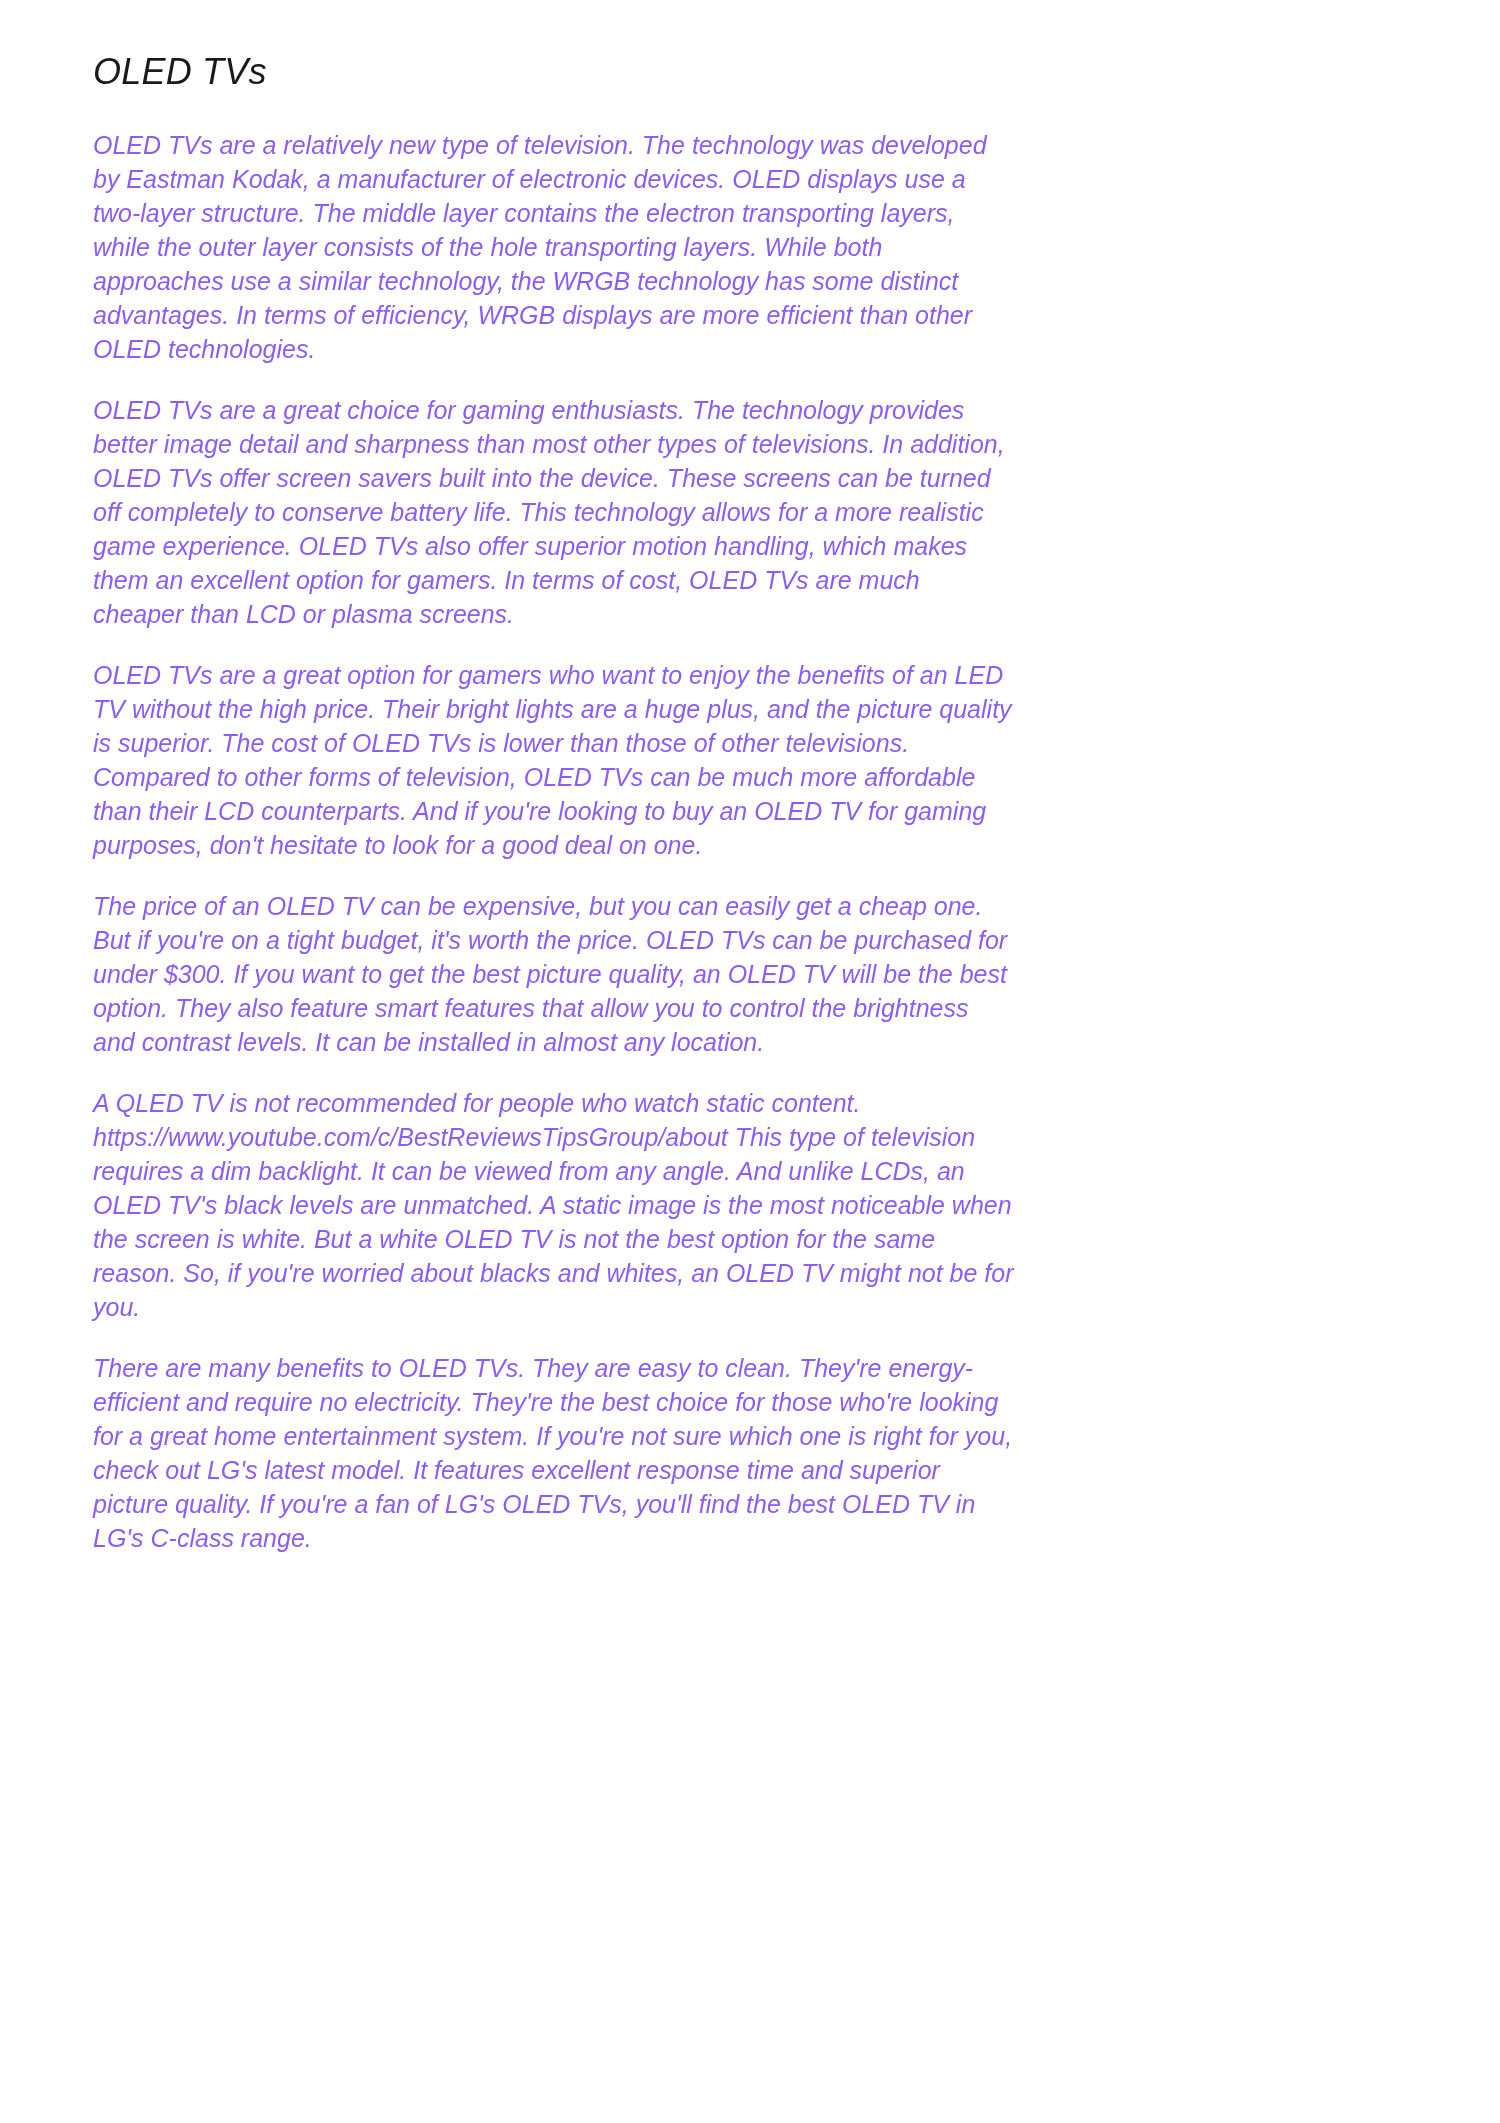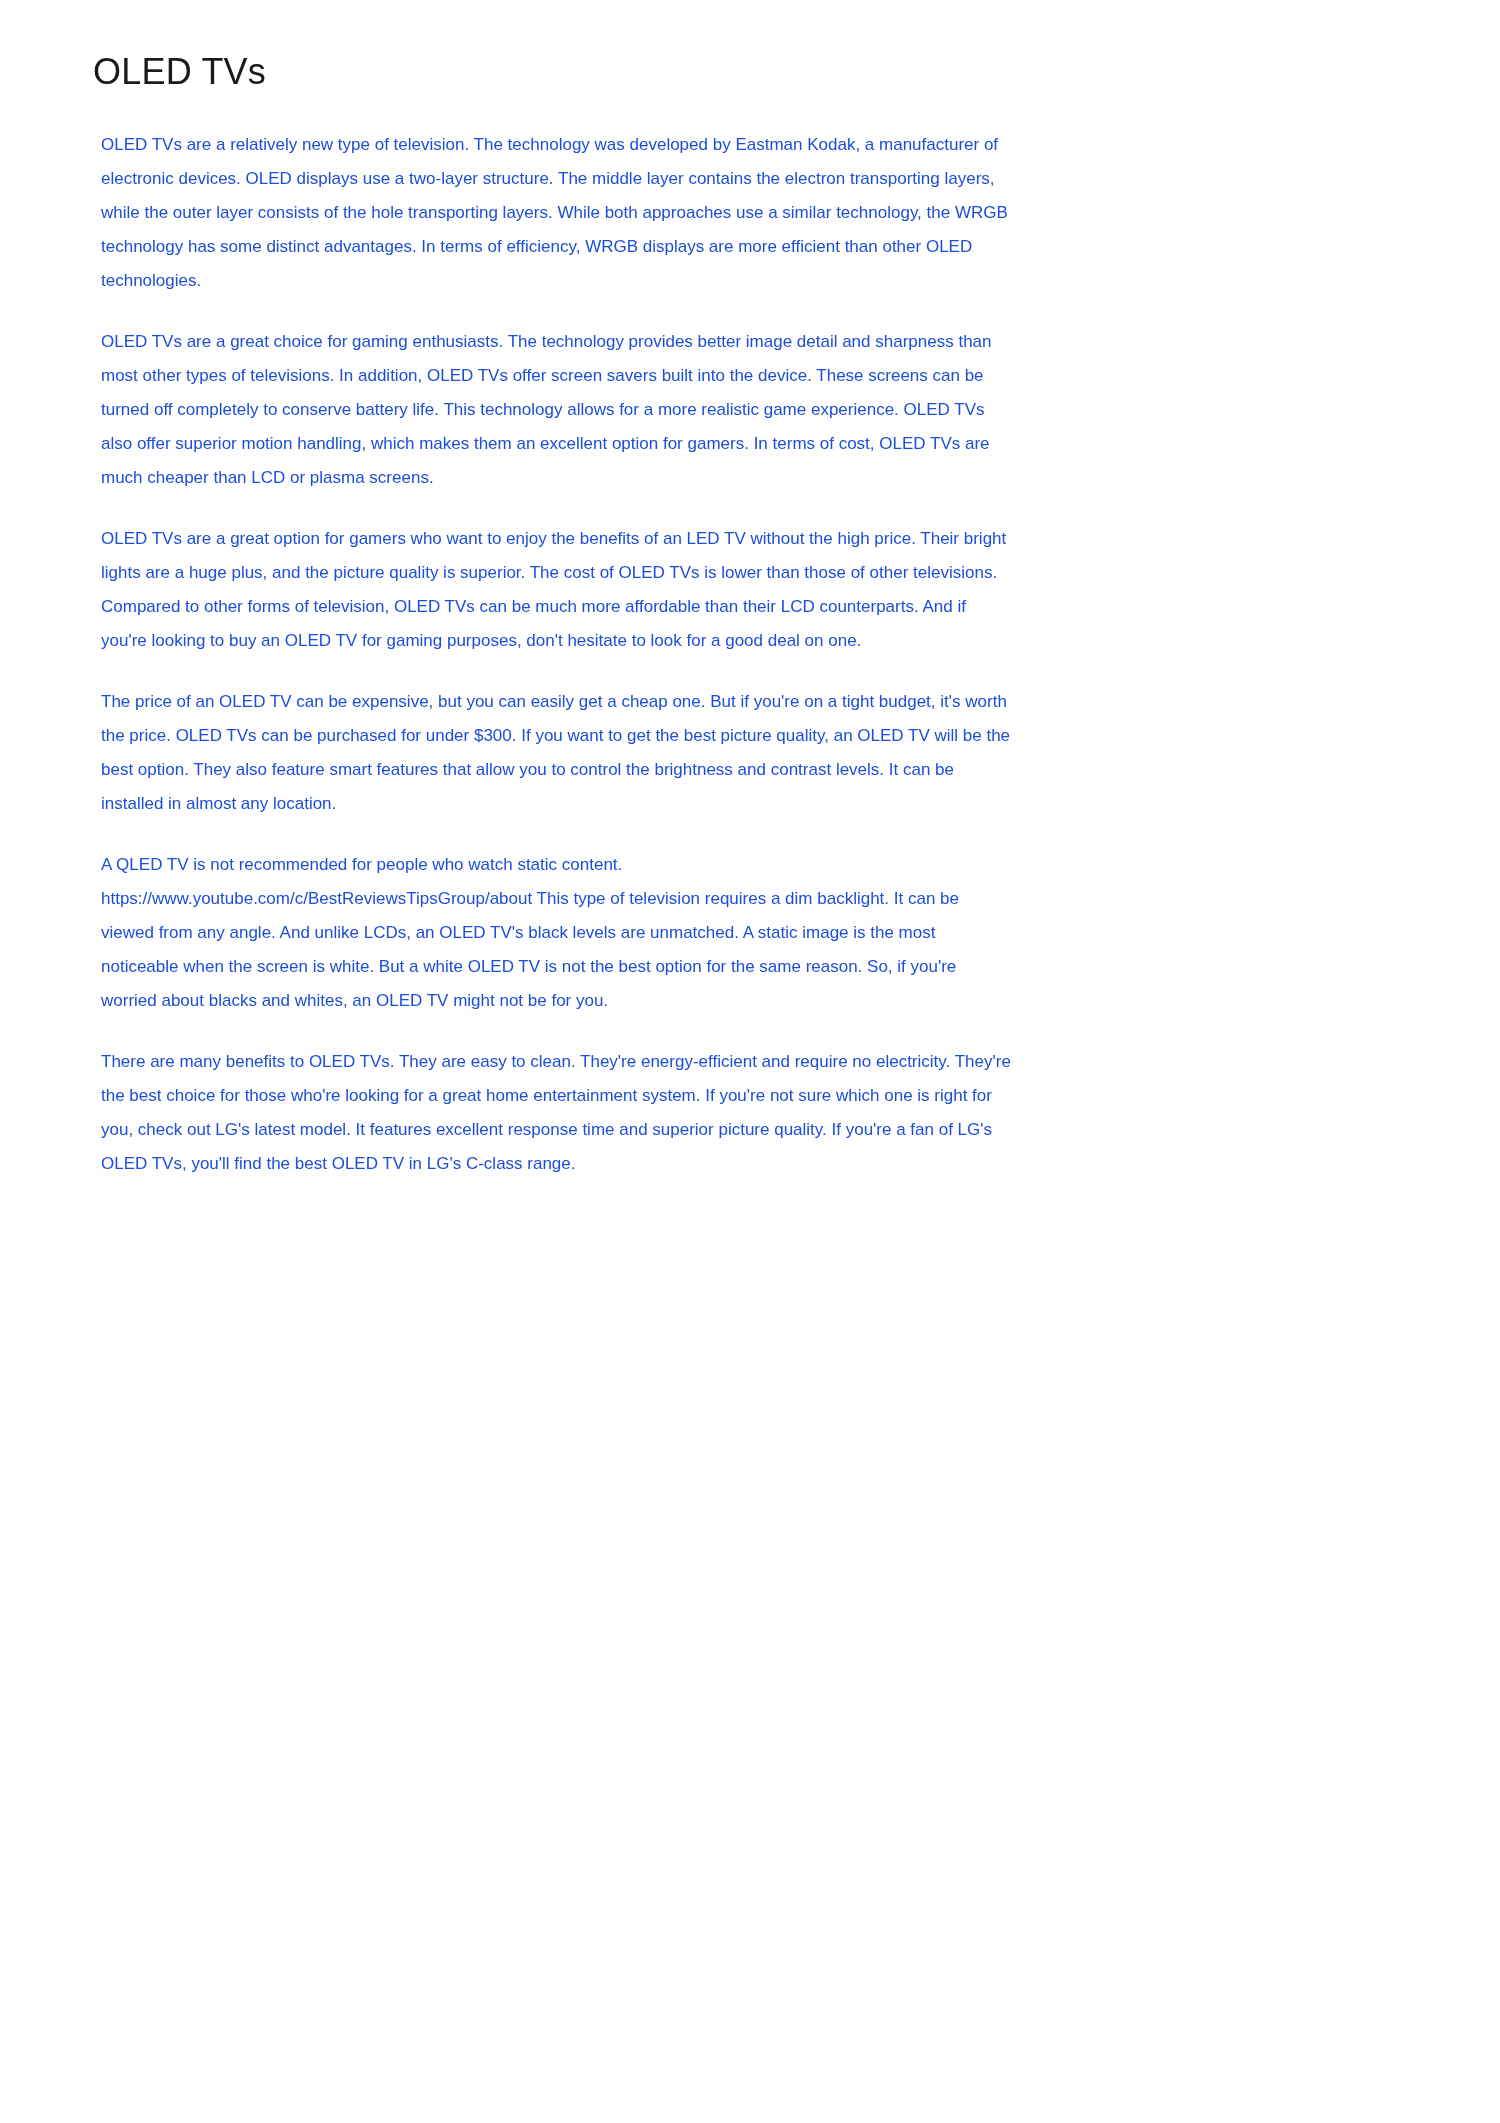--- a/index.html
+++ b/index.html
@@ -11,38 +11,39 @@
       min-height: 2123px;
       font-family: "Liberation Sans", sans-serif;
       color: #1a1a1a;
     }
     .doc-page {
       width: 1500px;
       min-height: 2123px;
       background: #ffffff;
       padding: 50px 0 0 93px;
       overflow: hidden;
+      font-style: italic;
     }
     .doc-content {
       width: 921px;
     }
     .doc-title {
       font-size: 36px;
       font-weight: 400;
       line-height: 44px;
       color: #1a1a1a;
       margin: 0 0 34px 0;
       letter-spacing: 0.2px;
     }
     .doc-paragraph {
-      font-size: 17px;
+      font-size: 25px;
       font-weight: 400;
       line-height: 34px;
-      color: #1d4ed8;
-      margin: 0 0 27px 8px;
+      color: #8b5cf6;
+      margin: 0 0 27px 0;
       word-wrap: break-word;
       overflow-wrap: break-word;
     }
   </style>
 </head>
 <body>
 
 <div class="doc-page">
   <div class="doc-content">
     <h1 class="doc-title">OLED TVs</h1>

